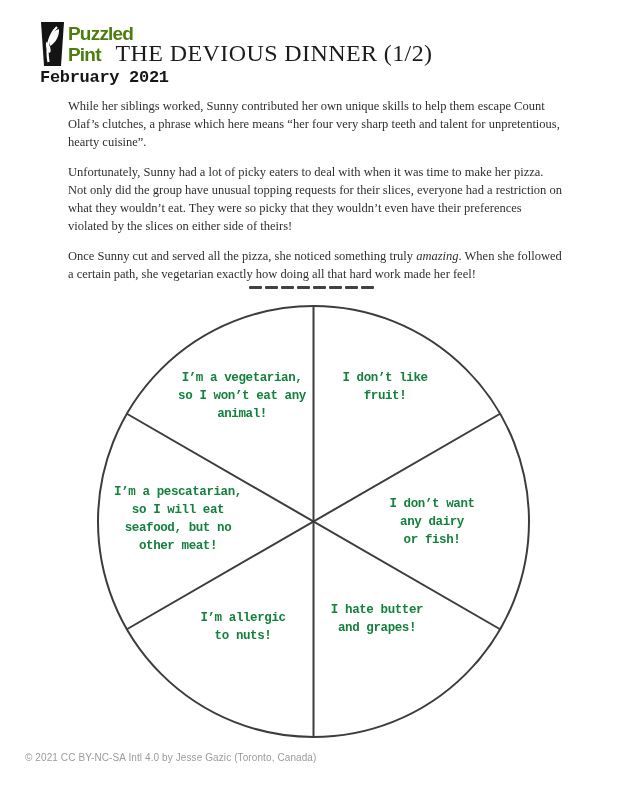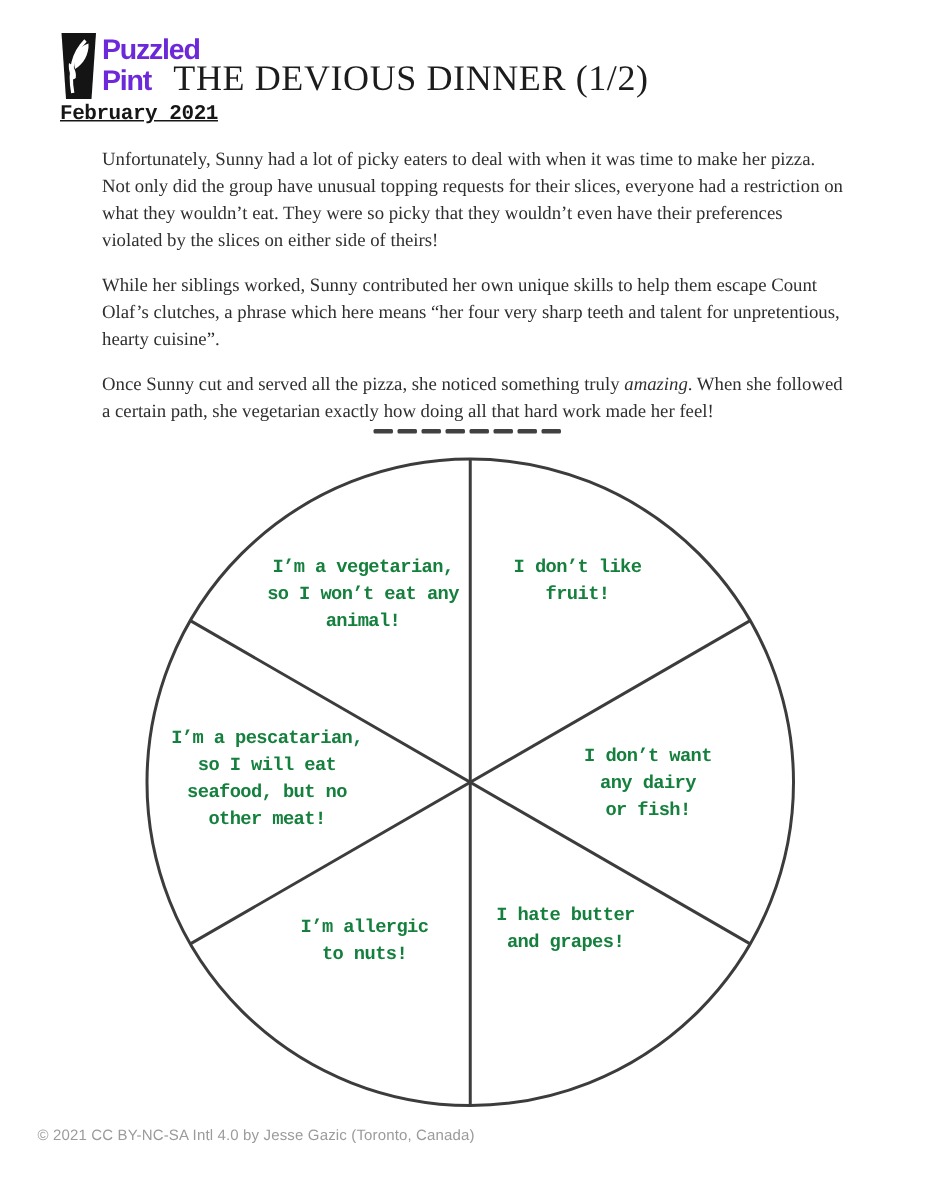--- a/index.html
+++ b/index.html
@@ -19,33 +19,32 @@
     width: 120px;
   }
   .logo-row { display: flex; align-items: flex-start; }
   .glass-icon { width: 25px; height: 44px; margin-top: 8px; }
   .logotype {
     font-family: "Liberation Sans", sans-serif;
     font-weight: 900;
     font-size: 19px;
     line-height: 21px;
     letter-spacing: -0.8px;
-    color: #6d28d9;
+    color: #4d7c0f;
     margin-left: 3px;
     margin-top: 9px;
   }
   .logo-date {
     font-family: "Liberation Mono", monospace;
-    font-size: 14px;
+    font-size: 17px;
     font-weight: 700;
     letter-spacing: -0.3px;
     color: #161616;
     margin-top: 2px;
     white-space: nowrap;
-    text-decoration: underline;
   }
 
   .page-title {
     position: absolute;
     left: 0; top: 40px;
     width: 548px;
     text-align: center;
     font-size: 24px;
     letter-spacing: 0.4px;
     color: #1c1c1c;
@@ -129,22 +128,22 @@
       <div>Puzzled</div>
       <div>Pint</div>
     </div>
   </div>
   <div class="logo-date">February 2021</div>
 </div>
 
 <div class="page-title">THE DEVIOUS DINNER (1/2)</div>
 
 <div class="story">
+  <p>While her siblings worked, Sunny contributed her own unique skills to help them escape Count Olaf’s clutches, a phrase which here means “her four very sharp teeth and talent for unpretentious, hearty cuisine”.</p>
   <p>Unfortunately, Sunny had a lot of picky eaters to deal with when it was time to make her pizza. Not only did the group have unusual topping requests for their slices, everyone had a restriction on what they wouldn’t eat. They were so picky that they wouldn’t even have their preferences violated by the slices on either side of theirs!</p>
-  <p>While her siblings worked, Sunny contributed her own unique skills to help them escape Count Olaf’s clutches, a phrase which here means “her four very sharp teeth and talent for unpretentious, hearty cuisine”.</p>
   <p><span>Once Sunny cut and served all the pizza, she noticed something truly </span><span class="em">amazing</span><span>. When she followed a certain path, she vegetarian exactly how doing all that hard work made her feel!</span></p>
 </div>
 
 <div class="answer-blanks">
     <span class="dash"></span>
     <span class="dash"></span>
     <span class="dash"></span>
     <span class="dash"></span>
     <span class="dash"></span>
     <span class="dash"></span>

